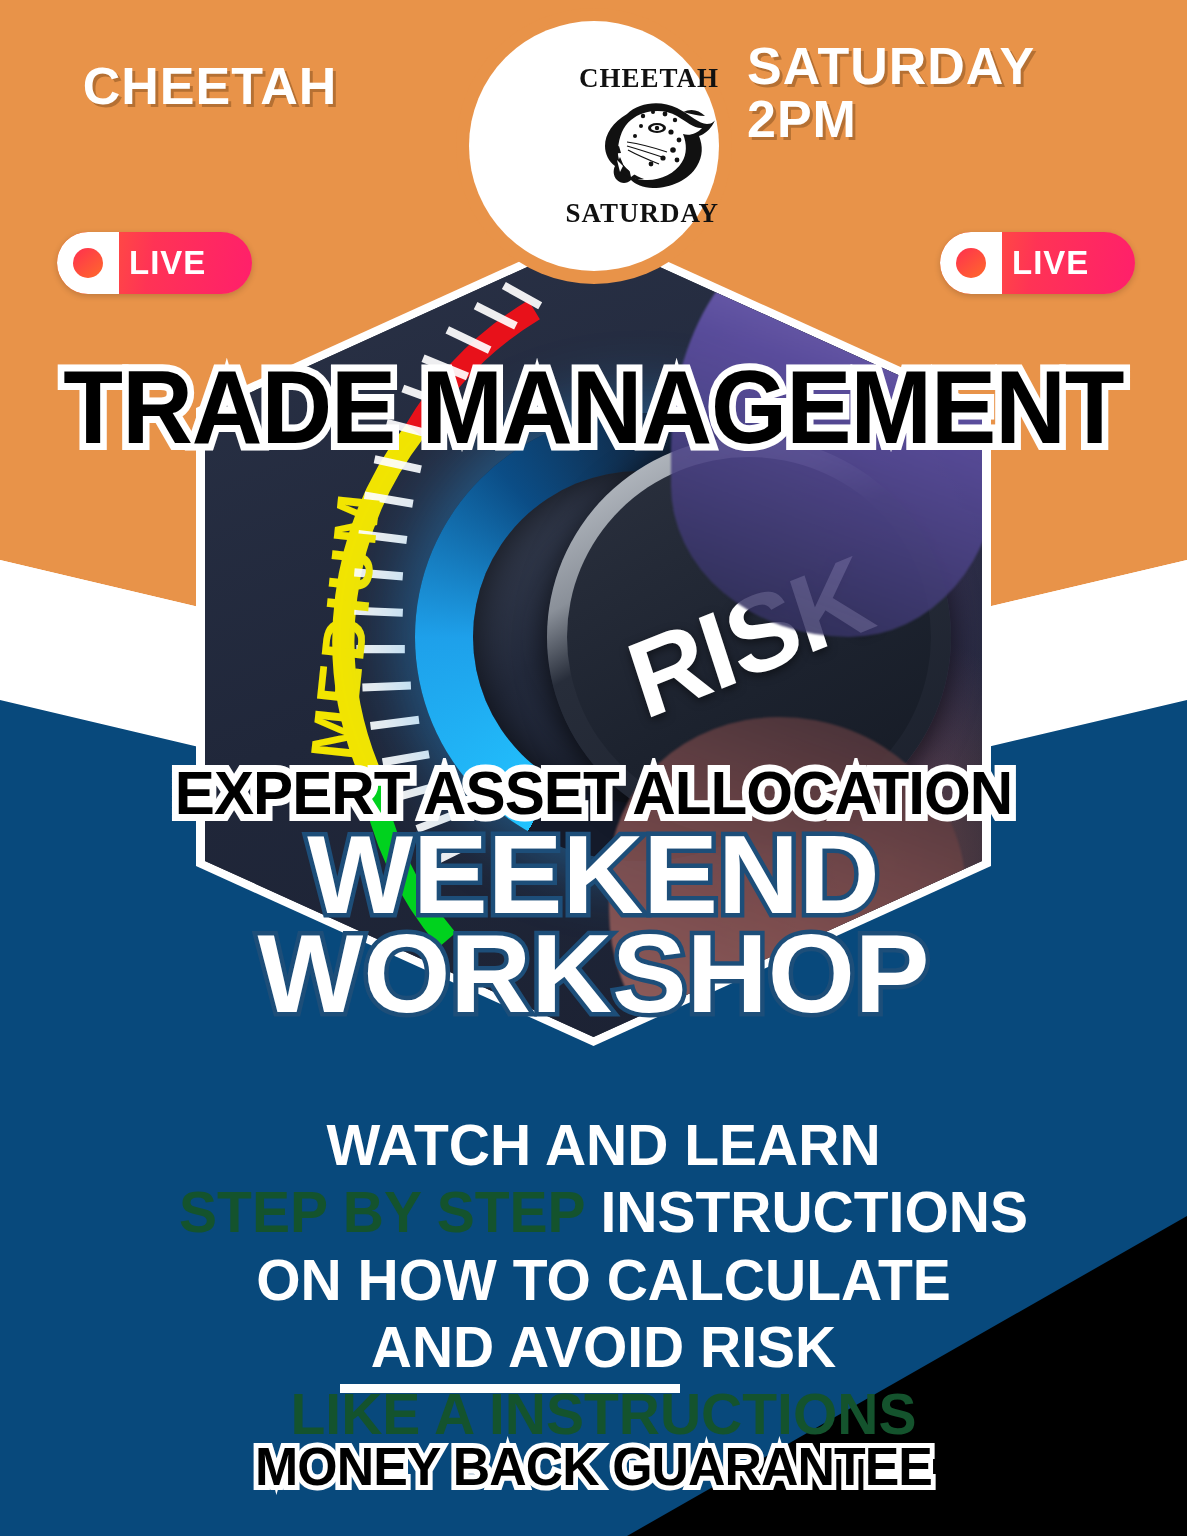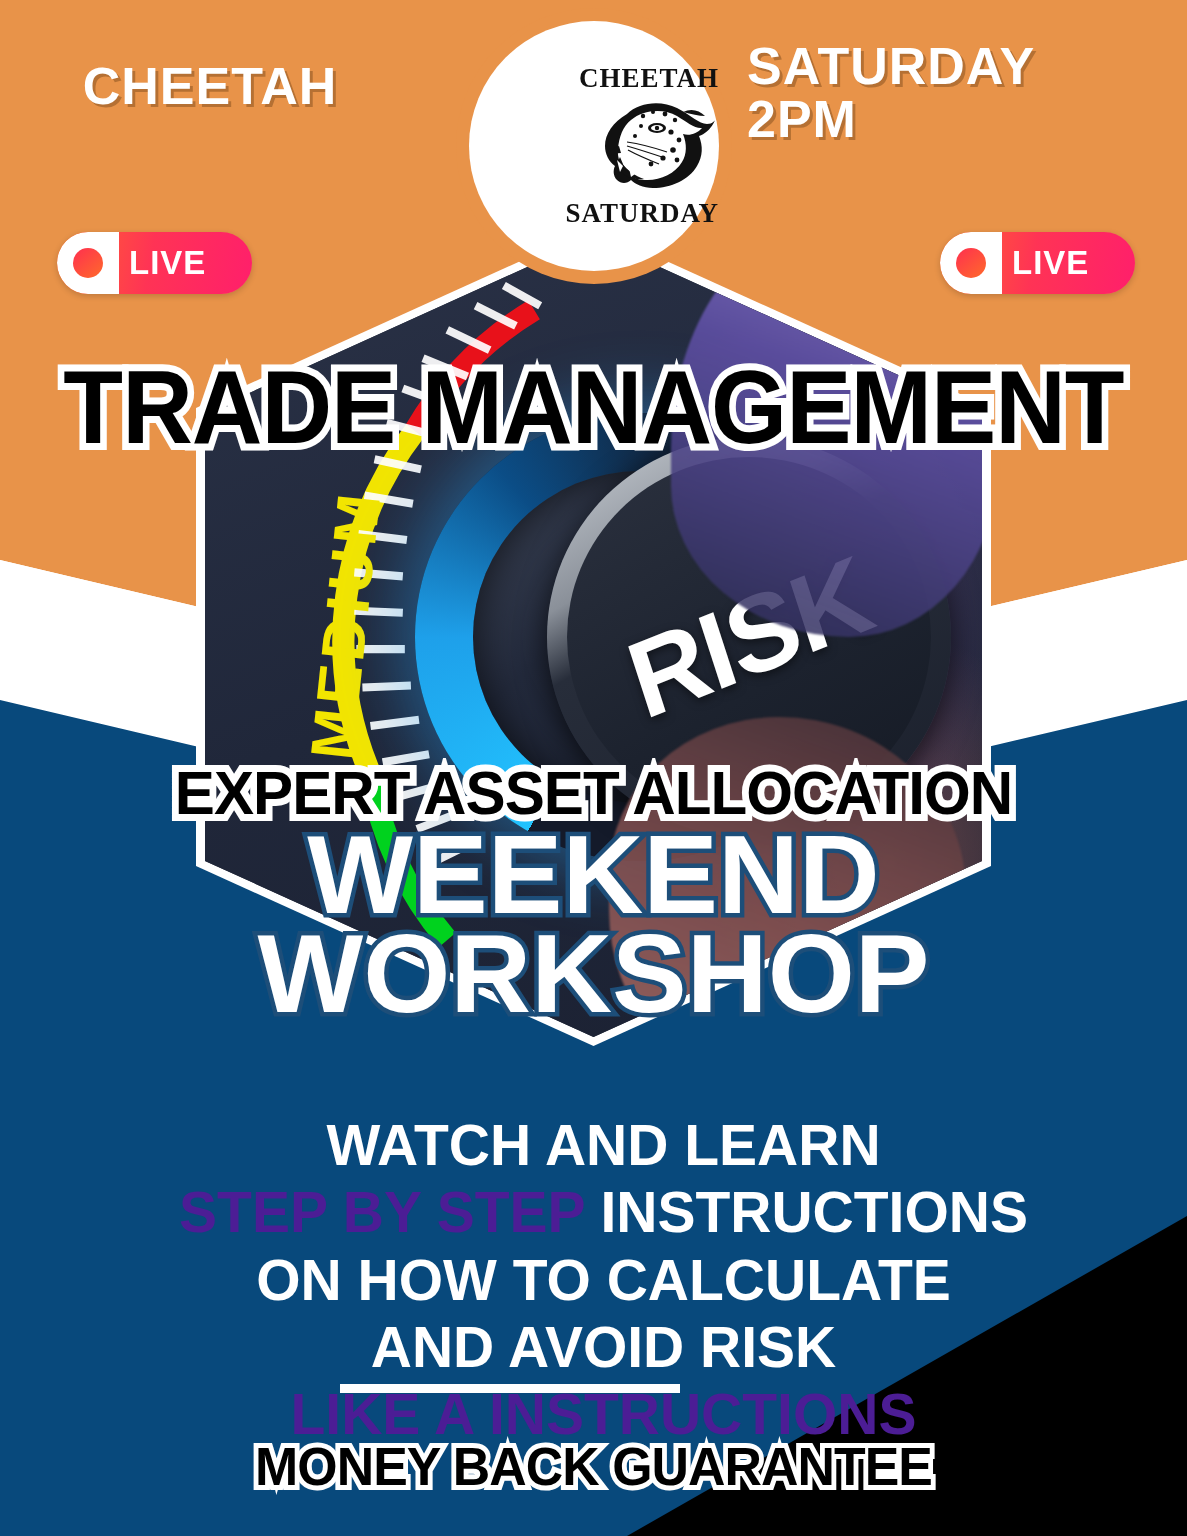--- a/index.html
+++ b/index.html
@@ -235,21 +235,21 @@
     position:absolute; z-index:10;
     left:0; width:1187px; top:1112px;
     text-align:center;
     font-weight:bold;
     font-size:57px;
     line-height:1.18;
     color:#ffffff;
     letter-spacing:0px;
     padding-left:20px;
   }
-  .copy .accent{ color:#4c1d95; }
+  .copy .accent{ color:#14532d; }
 
   .divider{
     position:absolute; z-index:10;
     left:340px; top:1384px;
     width:340px; height:9px;
     background:#ffffff;
   }
 </style>
 </head>
 <body>

